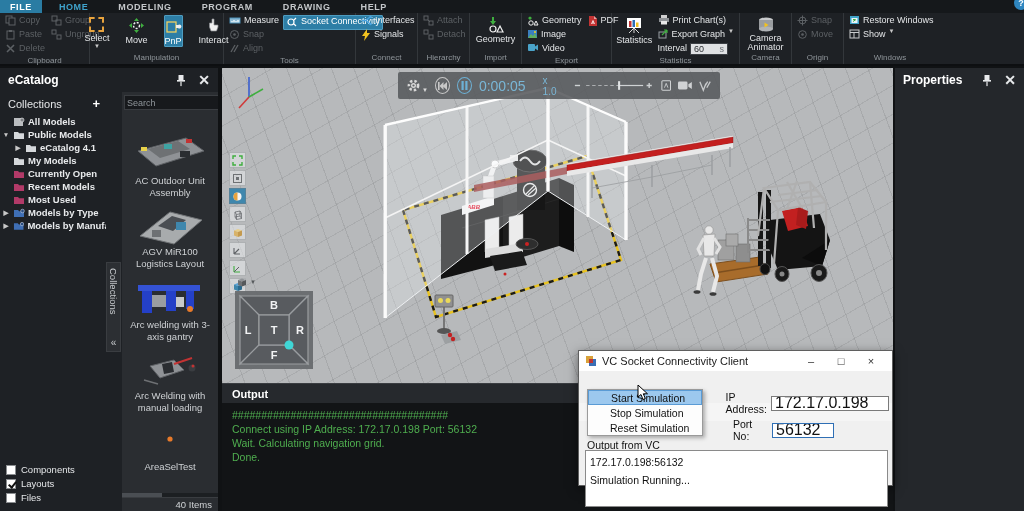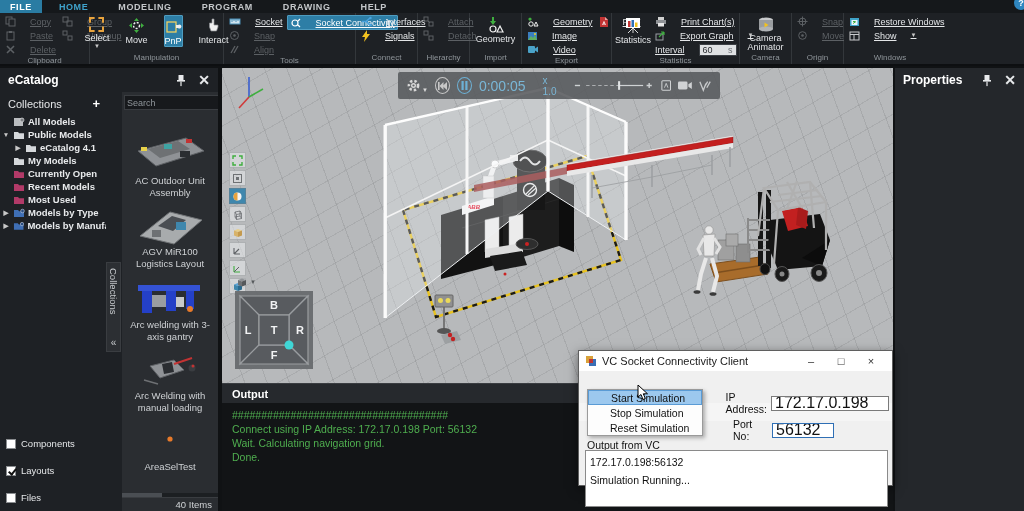--- a/index.html
+++ b/index.html
@@ -17,21 +17,21 @@
   .helpdot { position:absolute; right:-4px; top:-4px; width:14px; height:14px; border-radius:50%;
     background:#2f86c0; color:#fff; font-size:9px; font-weight:bold; text-align:center; line-height:14px; z-index:5; }
 
   
   .ribbon { position:absolute; left:0; top:13px; width:1024px; height:53px; background:#1e2125;
     display:flex; border-bottom:2px solid #0d0f11; }
   .g { display:flex; flex-direction:column; border-right:1px solid #33373b; padding:2px 3px 0 3px; }
   .gc { flex:1; display:flex; align-items:flex-start; gap:2px; }
   .gl { height:11px; text-align:center; font-size:8px; color:#8f959a; line-height:10px; }
   .col { display:flex; flex-direction:column; gap:1px; }
-  .bs { display:flex; align-items:center; gap:14px; height:13px; font-size:9px; color:#e4e6e8; padding:0 2px; white-space:nowrap;text-decoration:underline; }
+  .bs { display:flex; align-items:flex-start; gap:3px; height:13px; font-size:9px; color:#e4e6e8; padding:0 2px; white-space:nowrap; }
   .bs.dis { color:#5c6064; }
   .bl { width:40px; display:flex; flex-direction:column; align-items:center; gap:1px;
     font-size:9px; color:#e4e6e8; padding-top:2px; text-align:center; }
   .bl.act, .bs.act { background:#2d7ea6; border:1px solid #4e9cc0; border-radius:1px; color:#fff; }
   .dash-sq { width:15px; height:15px; border:2px dashed #e8a33d; }
   .carr { font-size:6px; color:#c8c8c8; line-height:5px; }
   .tbx { background:#24272b; border:1px solid #3b3f44; color:#9aa0a5; font-size:9px;
     height:12px; display:flex; align-items:center; padding:0 3px; gap:4px; }
   .tbx .unit { color:#6d7276; margin-left:auto; }
   .cb { width:10px; height:10px; background:#fff; border:1px solid #8a8d90; position:relative; flex:none; }
@@ -45,21 +45,21 @@
   .panelhead .ttl { font-size:12px; font-weight:bold; color:#fff; }
   .phicons { margin-left:auto; display:flex; gap:12px; align-items:center; color:#d8dadc; }
   .xglyph { font-size:14px; font-weight:bold; color:#e8eaec; line-height:12px; }
   .treecol { position:absolute; left:0; top:24px; width:106px; bottom:0; background:#1e2125; }
   .collhdr { display:flex; align-items:center; padding:4px 6px 4px 8px; }
   .collhdr .t { font-size:11px; color:#e4e6e8; }
   .collhdr .plus { margin-left:auto; font-size:13px; font-weight:bold; color:#fff; }
   .trow { display:flex; align-items:center; height:13px; font-size:9.5px; font-weight:600; color:#e8eaec; gap:3px; }
   .trow .ar { width:8px; font-size:6.5px; color:#c8c8c8; text-align:center; flex:none; }
   .trow .lbl { white-space:nowrap; overflow:hidden; }
-  .filters { position:absolute; left:6px; bottom:8px; display:flex; flex-direction:column; gap:16px; }
+  .filters { position:absolute; left:6px; bottom:8px; display:flex; flex-direction:column; gap:3px; }
   .frow { display:flex; gap:5px; align-items:center; font-size:9.5px; color:#e4e6e8; }
   .thumbcol { position:absolute; left:122px; top:24px; width:96px; bottom:0; background:#2a2d31; }
   .searchrow { display:flex; gap:2px; padding:3px 2px; align-items:center; }
   .searchbox { flex:1; height:15px; background:#17191c; border:1px solid #3a3d41; display:flex; padding:0 2px; }
   .searchbox input { flex:1; min-width:0; background:transparent; border:0; outline:0; color:#cfd2d5; font-size:9px; }
   .searchbox input::placeholder { color:#8f959a; }
   .sqbtn { width:14px; height:15px; background:#2f3236; border:1px solid #3e4246; display:flex; align-items:center; justify-content:center; }
   .thumb { display:flex; flex-direction:column; align-items:center; }
   .thumb .cap { font-size:9.5px; color:#cfd2d5; text-align:center; line-height:11.5px; width:92px; }
   .vtab { position:absolute; left:106px; top:194px; width:15px; height:90px; background:#2c2f33;
@@ -220,21 +220,21 @@
 
 
     <div class="g" style="width:132px">
       <div class="gc">
         <div class="col">
           <div class="bs">
             <svg class="ic" width="12" height="11" viewBox="0 0 12 11">
                 <rect x="1" y="3" width="10" height="5" fill="#cfe3ee" stroke="#4a90b8"></rect>
                 <path d="M3 3 V6 M5 3 V5 M7 3 V6 M9 3 V5" stroke="#4a90b8"></path>
               </svg>
-            <span>Socket</span>
+            <span>Measure</span>
             </div>
           <div class="bs dis">
             <svg class="ic" width="11" height="11" viewBox="0 0 11 11">
                 <circle cx="5.5" cy="5.5" r="4" fill="none" stroke="#5c6064"></circle>
                 <circle cx="5.5" cy="5.5" r="1.3" fill="#5c6064"></circle>
               </svg>
             <span>Snap</span>
             </div>
           <div class="bs dis">
             <svg class="ic" width="11" height="11" viewBox="0 0 11 11">

